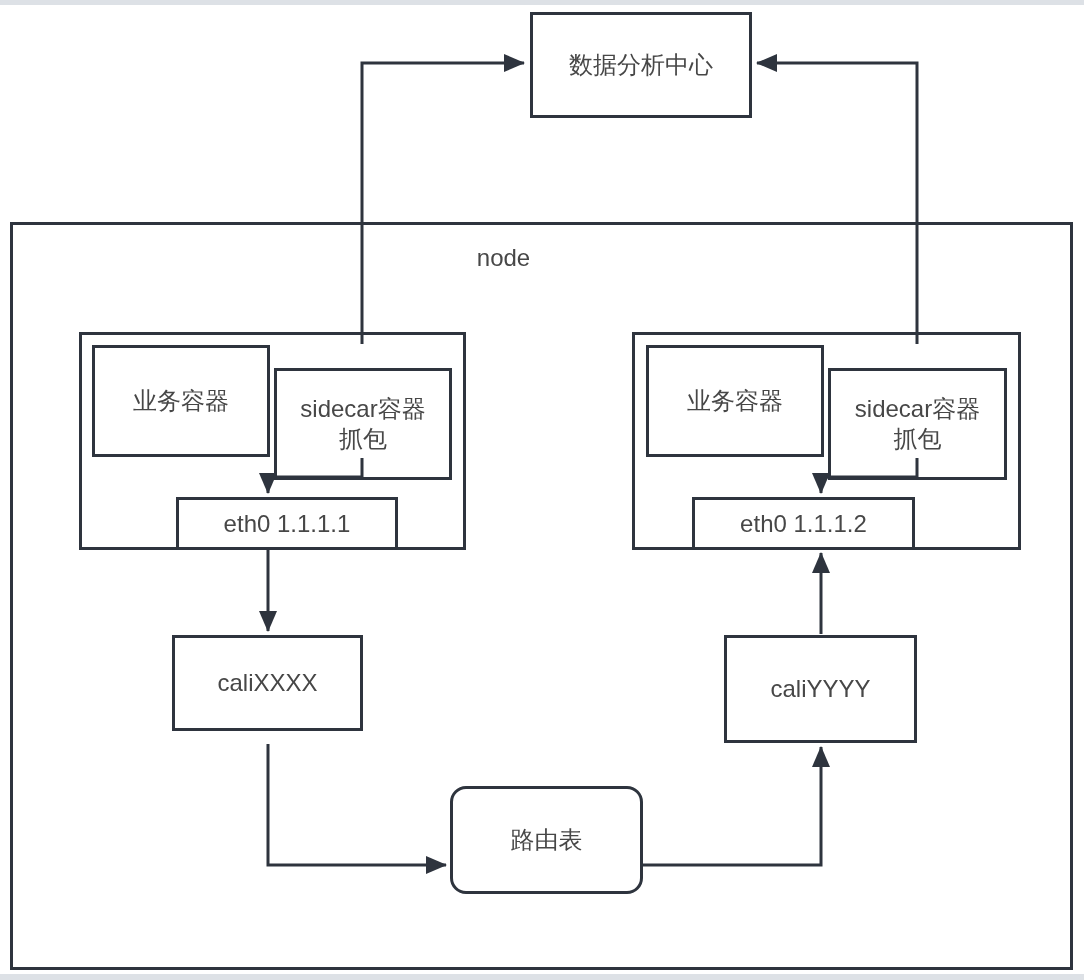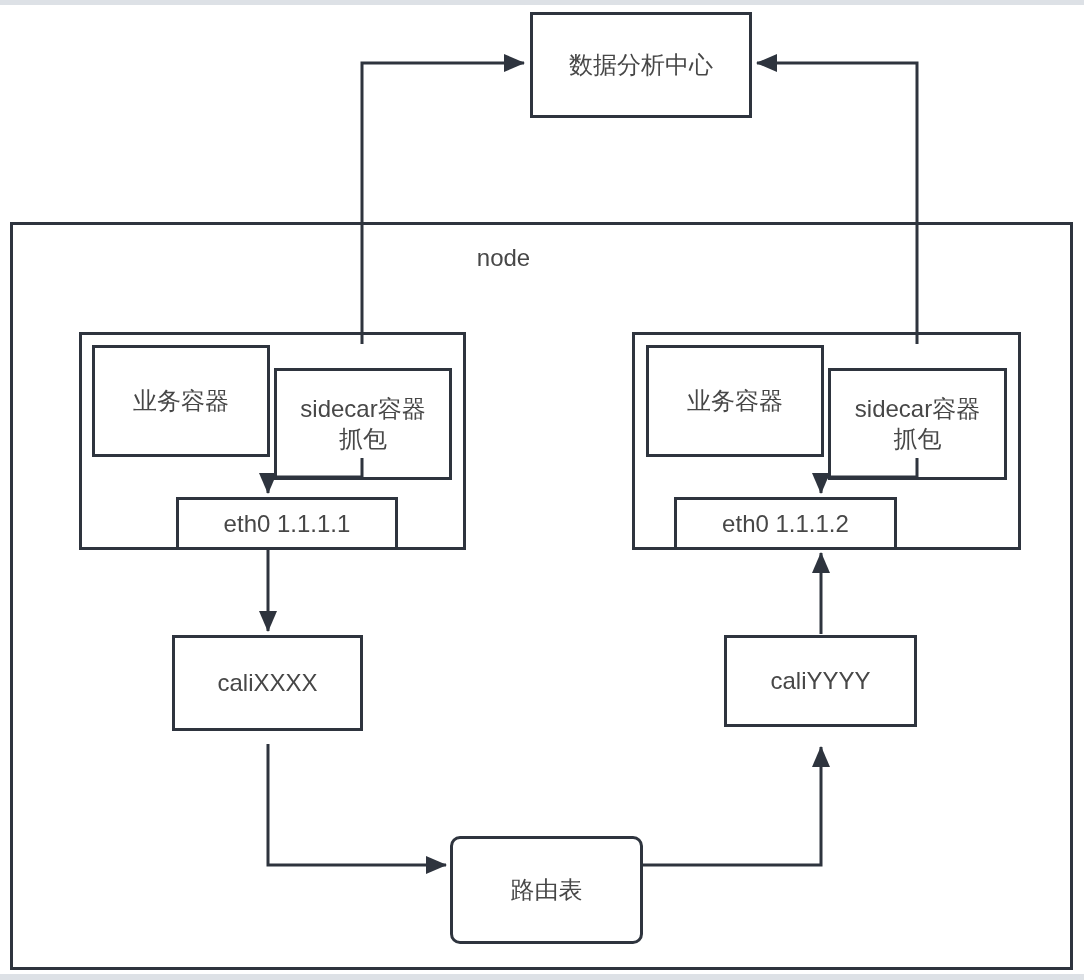--- a/index.html
+++ b/index.html
@@ -49,26 +49,26 @@
   #pod1-label{left:79px;top:295px;width:387px;}
   #pod1-box{left:79px;top:332px;width:387px;height:218px;background:transparent;}
   #pod1-business{left:92px;top:345px;width:178px;height:112px;}
   #pod1-sidecar{left:274px;top:345px;width:178px;height:112px;}
   #pod1-eth0{left:157px;top:497px;width:222px;height:53px;margin-left:19px;}
 
   #pod2-label{left:632px;top:295px;width:389px;}
   #pod2-box{left:632px;top:332px;width:389px;height:218px;background:transparent;}
   #pod2-business{left:646px;top:345px;width:178px;height:112px;}
   #pod2-sidecar{left:828px;top:345px;width:179px;height:112px;}
-  #pod2-eth0{left:674px;top:497px;width:223px;height:53px;}
+  #pod2-eth0{left:692px;top:497px;width:223px;height:53px;}
 
   
   #cali-left{left:172px;top:635px;width:191px;height:96px;}
-  #cali-right{left:724px;top:635px;width:193px;height:92px;}
-  #route-table{left:450px;top:836px;width:193px;height:108px;border-radius:10px;}
+  #cali-right{left:724px;top:635px;width:193px;height:108px;}
+  #route-table{left:450px;top:786px;width:193px;height:108px;border-radius:16px;}
 
   
   #wires{position:absolute;left:0;top:0;width:1084px;height:980px;pointer-events:none;}
   #wires path.wire{fill:none;stroke:var(--stroke);stroke-width:3;}
   #wires .arrowhead{fill:var(--stroke);}
   .two-line{display:flex;flex-direction:column;align-items:center;justify-content:center;margin-top:23px;}
 </style>
 </head>
 <body>
 

